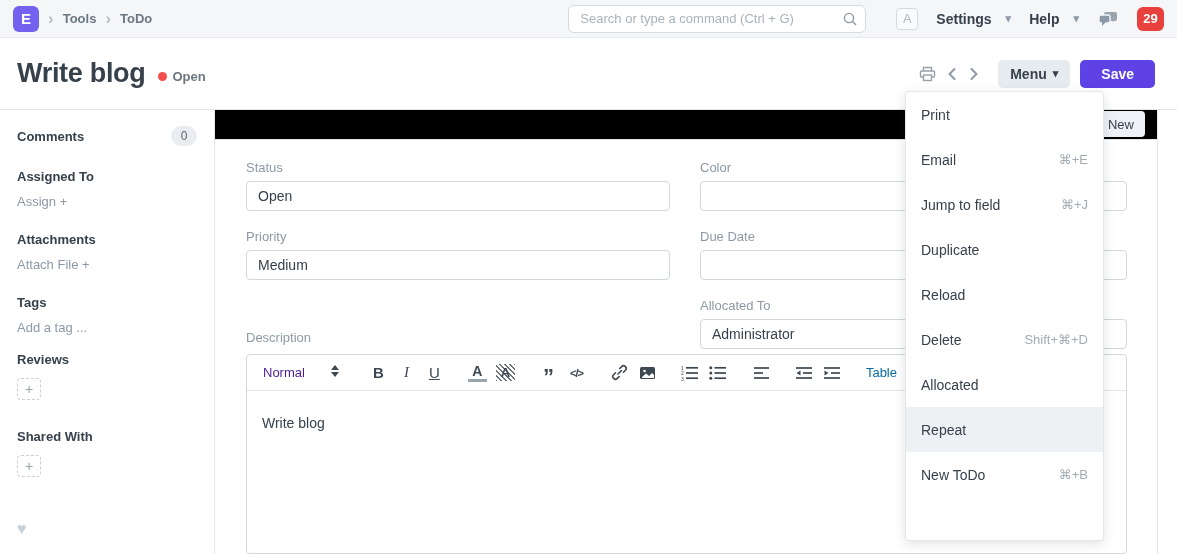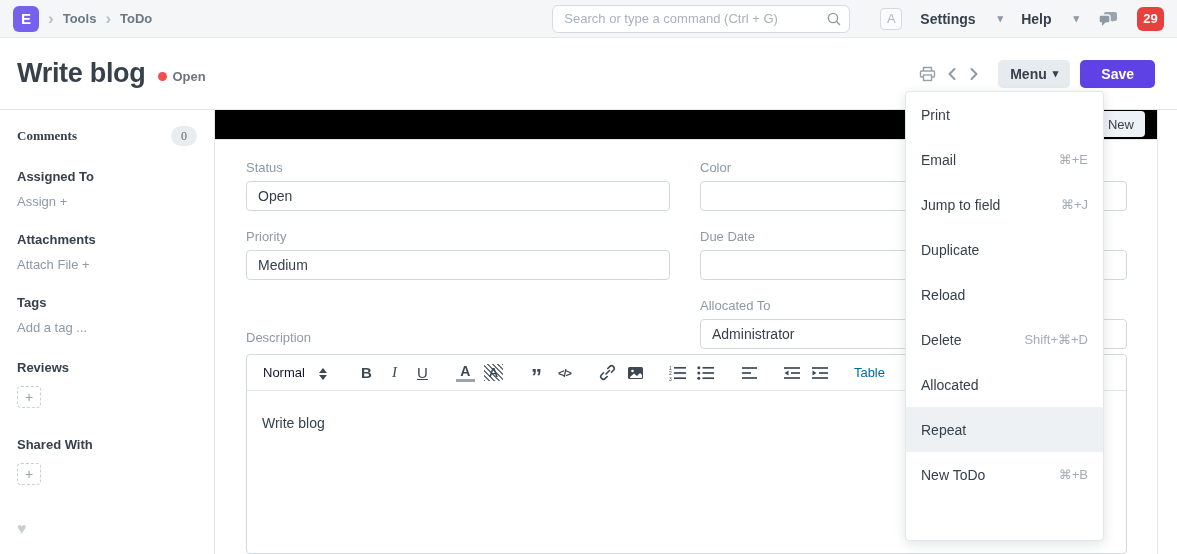--- a/index.html
+++ b/index.html
@@ -17,21 +17,21 @@
   .searchbox input { width:100%; height:100%; border:1px solid #d4dadf; border-radius:6px;
     background:#fff; padding:0 30px 0 11px; font-size:13px; color:#36414c;
     font-family:"Liberation Sans", sans-serif; outline:none; }
   .searchbox input::placeholder { color:#a9b2ba; }
   .searchbox svg { position:absolute; right:8px; top:6px; }
   .nav-right { display:flex; align-items:center; margin-left:30px; gap:18px; }
   .avatar { width:22px; height:22px; border:1px solid #d4dadf; border-radius:4px;
     background:#fafbfc; color:#b0bac2; font-size:13px; display:flex; align-items:center;
     justify-content:center; }
   .nav-link { font-size:14px; font-weight:bold; color:#36414c; display:flex;
-    align-items:center; gap:22px; cursor:pointer; }
+    align-items:center; gap:14px; cursor:pointer; }
   .caret { color:#8d99a6; font-size:11px; }
   .badge { min-width:27px; height:24px; border-radius:6px; background:#e8413d; color:#fff;
     font-size:13px; font-weight:bold; display:flex; align-items:center; justify-content:center;
     padding:0 6px; }
 
   
   .page-header { height:72px; display:flex; align-items:center; padding:0 22px 0 17px;
     border-bottom:1px solid #e2e6e9; background:#fff; }
   .title { font-size:27px; font-weight:bold; letter-spacing:-0.3px; color:#36414c; }
   .status-ind { display:flex; align-items:center; gap:6px; margin-left:12px; margin-top:6px; }
@@ -41,21 +41,21 @@
   .icon-btn { display:flex; align-items:center; justify-content:center; cursor:pointer; }
   .btn { height:28px; border-radius:5px; font-size:14px; display:flex; align-items:center;
     justify-content:center; cursor:pointer; font-family:"Liberation Sans", sans-serif; border:none;font-weight:bold; }
   .btn-menu { background:#e6ebef; color:#36414c; padding:0 12px; gap:6px; margin-left:8px; }
   .btn-save { background:#5e42e5; color:#fff; font-weight:bold; padding:0 21px; }
 
   
   .content { display:flex; height:444px; }
   .sidebar { width:215px; border-right:1px solid #e2e6e9; padding:0 17px; position:relative;
     flex:none; }
-  .sb-row { display:flex; align-items:center; justify-content:space-between; margin-top:16px;font-family:Liberation Serif, serif; }
+  .sb-row { display:flex; align-items:center; justify-content:space-between; margin-top:16px; }
   .sb-label { font-size:13px; font-weight:bold; color:#36414c; }
   .sb-count { background:#eaedf0; border-radius:10px; min-width:26px; height:20px; font-size:12px;
     color:#596570; display:flex; align-items:center; justify-content:center; padding:0 8px; }
   .sb-section { margin-top:23px; }
   .sb-action { font-size:13px; color:#8d99a6; margin-top:10px; cursor:pointer; }
   .sb-addbtn { width:24px; height:22px; border:1px dashed #c8cfd5; border-radius:4px;
     color:#98a2ab; font-size:14px; display:flex; align-items:center; justify-content:center;
     margin-top:11px; cursor:pointer; }
   .sb-heart { position:absolute; bottom:16px; left:17px; color:#c7cfd6; font-size:16px; }
 
@@ -78,21 +78,21 @@
 
   .desc { padding:22px 0 0 31px; }
   .desc-label { font-size:13px; color:#8d99a6; }
   .editor { margin-top:9px; width:881px; height:200px; border:1px solid #d1d8dd;
     border-radius:4px; background:#fff; }
   .toolbar { height:36px; border-bottom:1px solid #e2e6e9; display:flex; align-items:center;
     padding:0 16px; color:#3d4852; }
   .tb-item { display:flex; align-items:center; justify-content:center; cursor:pointer;
     margin-right:9px; min-width:19px; }
   .tb-gap { margin-right:24px; }
-  .fmt { font-size:13px; color:#0f172a; display:flex; align-items:flex-end; gap:14px;
+  .fmt { font-size:13px; color:#4c1d95; display:flex; align-items:flex-start; gap:26px;
     margin-right:30px; cursor:pointer; }
   .fmt-arrows { display:flex; flex-direction:column; gap:2px; }
   .fmt-arrows i { width:0; height:0; border-left:4px solid transparent;
     border-right:4px solid transparent; display:block; }
   .arr-up { border-bottom:5px solid #3d4852; }
   .arr-dn { border-top:5px solid #3d4852; }
   .tb-b { font-weight:bold; font-size:15px; }
   .tb-i { font-style:italic; font-family:"Liberation Serif", serif; font-size:15px; }
   .tb-u { text-decoration:underline; font-size:15px; }
   .tb-a { font-weight:bold; font-size:14px; border-bottom:3px solid #9aa4ad; line-height:15px; }
@@ -198,21 +198,21 @@
       <div class="sb-action">Assign +</div>
     </div>
     <div class="sb-section">
       <div class="sb-label">Attachments</div>
       <div class="sb-action">Attach File +</div>
     </div>
     <div class="sb-section">
       <div class="sb-label">Tags</div>
       <div class="sb-action">Add a tag ...</div>
     </div>
-    <div class="sb-section" style="margin-top:25px;">
+    <div class="sb-section" style="margin-top:17px;">
       <div class="sb-label">Reviews</div>
       <div class="sb-addbtn">+</div>
     </div>
     <div class="sb-section" style="margin-top:29px;">
       <div class="sb-label">Shared With</div>
       <div class="sb-addbtn">+</div>
     </div>
     <span class="sb-heart">♥</span>
   </div>
 

